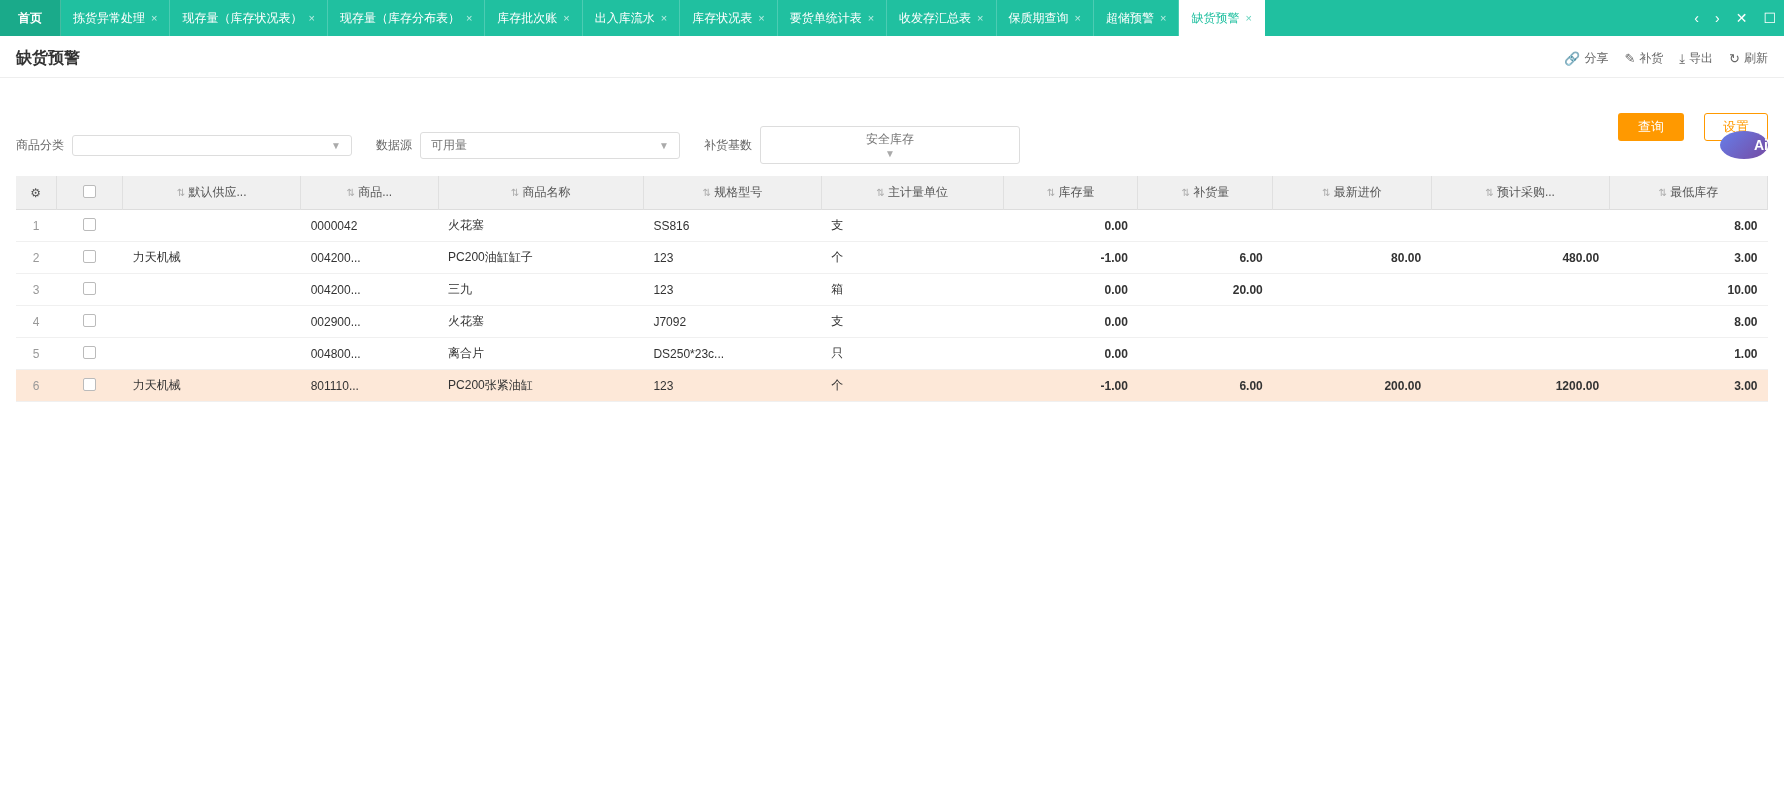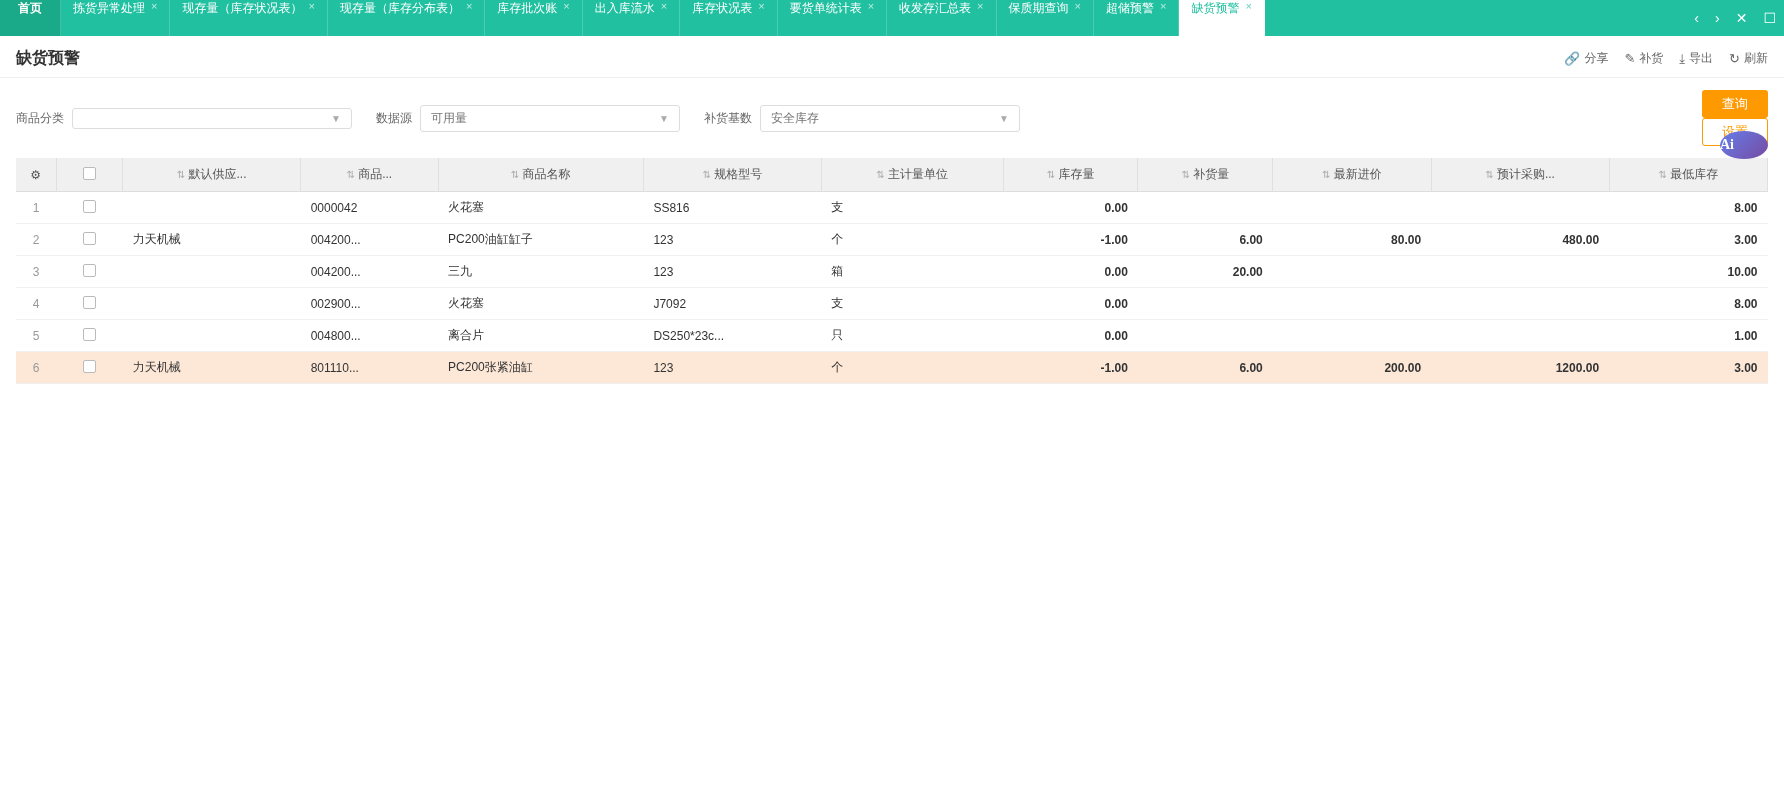--- a/index.html
+++ b/index.html
@@ -8,21 +8,21 @@
     
     .tab-bar {
       display: flex;
       align-items: center;
       background: #20c0a0;
       height: 36px;
       overflow: hidden;
     }
     .tab-item {
       display: flex;
-      align-items: flex-start;
+      align-items: center;
       padding: 0 12px;
       height: 100%;
       color: #fff;
       white-space: nowrap;
       cursor: pointer;
       border-right: 1px solid rgba(255,255,255,0.2);
       font-size: 12px;
       position: relative;
     }
     .tab-item:first-child {
@@ -95,20 +95,21 @@
       display: flex;
       align-items: center;
       padding: 12px 16px;
       gap: 24px;
       flex-wrap: wrap;
     }
     .filter-group {
       display: flex;
       align-items: center;
       gap: 8px;
+      margin-top: 36px;
     }
     .filter-label {
       color: #666;
       font-size: 12px;
       white-space: nowrap;
     }
     .filter-select {
       display: flex;
       align-items: center;
       border: 1px solid #ddd;
@@ -128,22 +129,22 @@
       color: #737373;
     }
     .filter-select .chevron {
       color: #aaa;
       font-size: 10px;
     }
 
     .filter-actions {
       margin-left: auto;
       display: flex;
-      flex-direction: column;
-      gap: 0;
+      flex-direction: row;
+      gap: 20px;
     }
     .btn-query {
       background: #f90;
       color: #fff;
       border: none;
       border-radius: 3px;
       padding: 5px 20px;
       cursor: pointer;
       font-size: 13px;
     }
@@ -228,25 +229,24 @@
       position: fixed;
       right: 16px;
       top: 131px;
       background: linear-gradient(135deg, #667eea 0%, #764ba2 100%);
       color: #fff;
       border-radius: 50%;
       width: 48px;
       height: 28px;
       display: flex;
       align-items: center;
-      justify-content: flex-start;
+      justify-content: flex-end;
       font-size: 14px;
       font-weight: bold;
       cursor: pointer;
-      font-family: Liberation Serif, serif;
     }
   </style>
 </head>
 <body>
 
 <div class="tab-bar">
   <div class="tab-item">
     <span>首页</span>
   </div>
   <div class="tab-item">
@@ -335,21 +335,21 @@
     </div>
     <div class="filter-group">
       <span class="filter-label">数据源</span>
       <div class="filter-select" style="min-width:260px;">
         <span class="select-text has-value">可用量</span>
         <span class="chevron">▼</span>
       </div>
     </div>
     <div class="filter-group">
       <span class="filter-label">补货基数</span>
-      <div class="filter-select" style="min-width:260px;">
+      <div class="filter-select" style="min-width:260px;flex-direction:column;">
         <span class="select-text has-value">安全库存</span>
         <span class="chevron">▼</span>
       </div>
     </div>
     <div class="filter-actions">
       <button class="btn-query">查询</button>
       <button class="btn-setting">设置</button>
     </div>
   </div>
 

